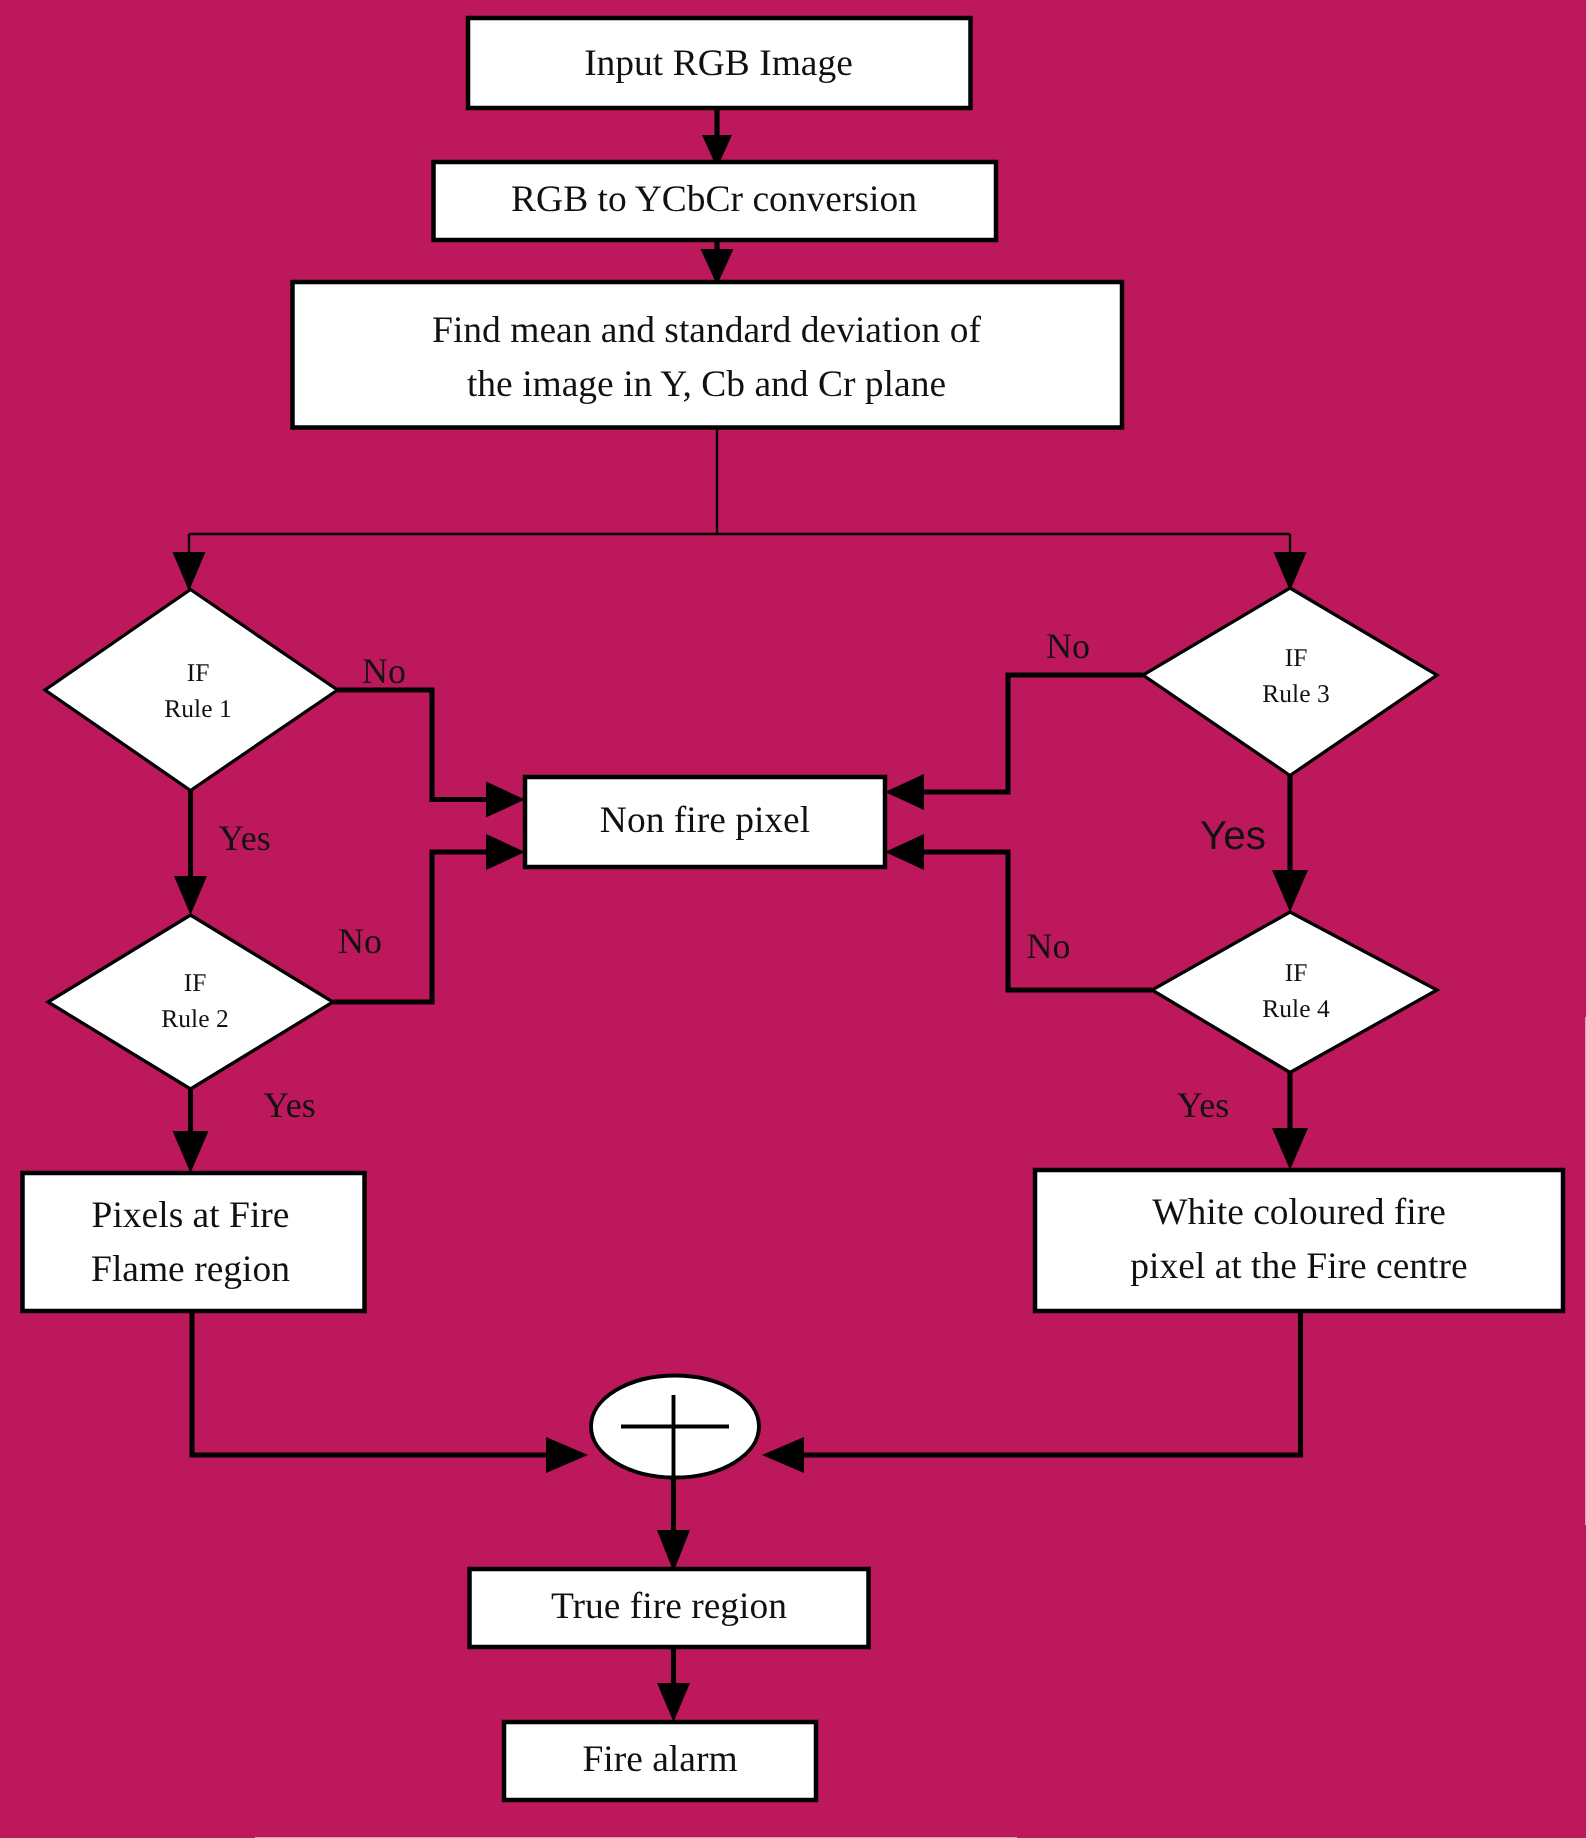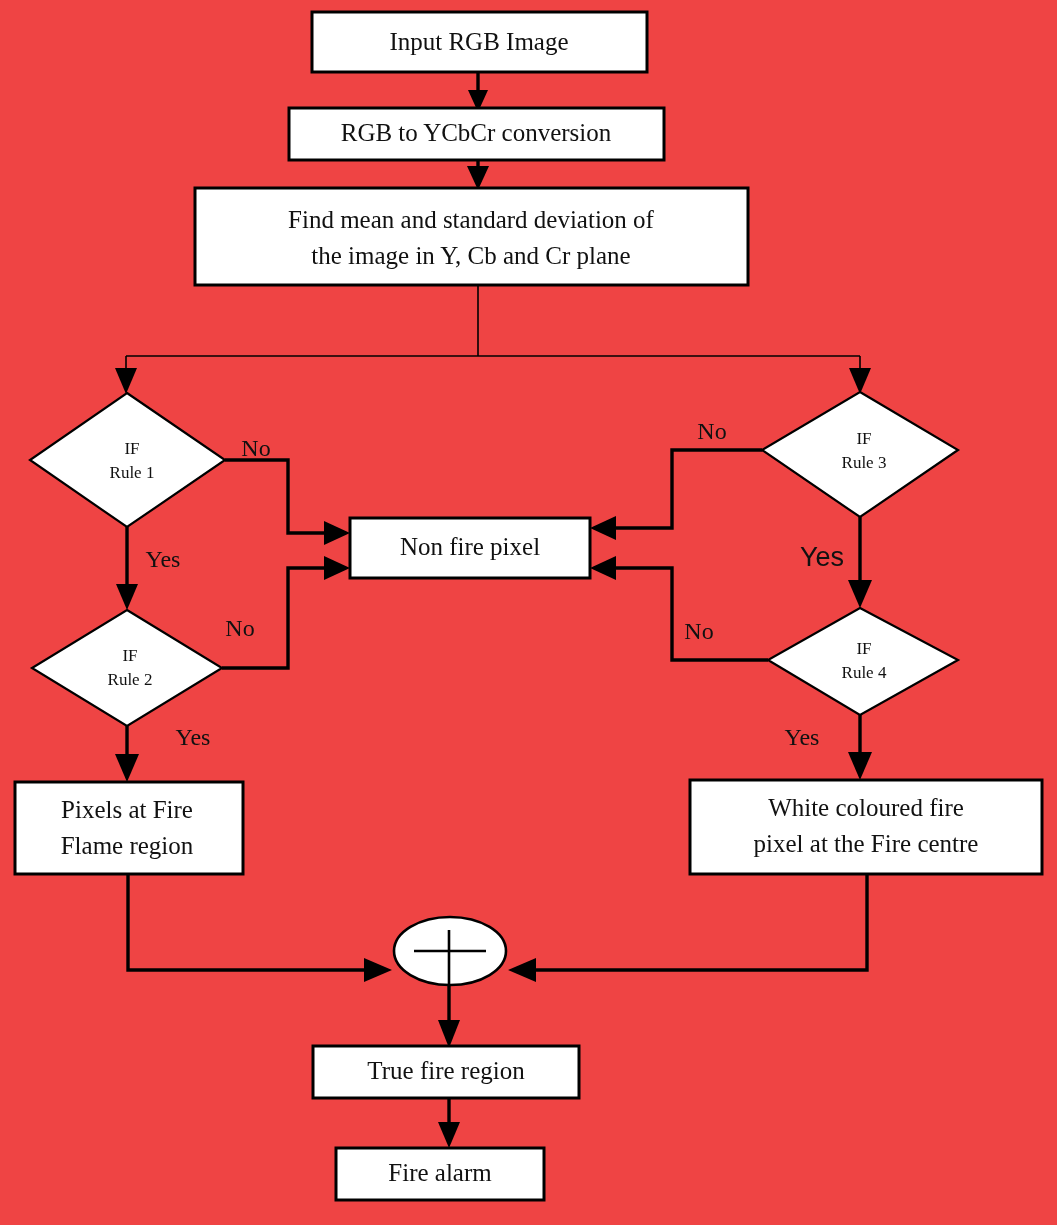--- a/index.html
+++ b/index.html
@@ -10,21 +10,21 @@
   body {
     width: 1057px;
     height: 1225px;
     font-family: "Liberation Serif", "DejaVu Serif", serif;
     overflow: hidden;
   }
   #flow-root {
     position: relative;
     width: 1057px;
     height: 1225px;
-    background: #ef4444;
+    background: #be185d;
   }
   svg.flow-canvas {
     position: absolute;
     top: 0;
     left: 0;
     width: 1057px;
     height: 1225px;
   }
   .node-shape {
     fill: #ffffff;

